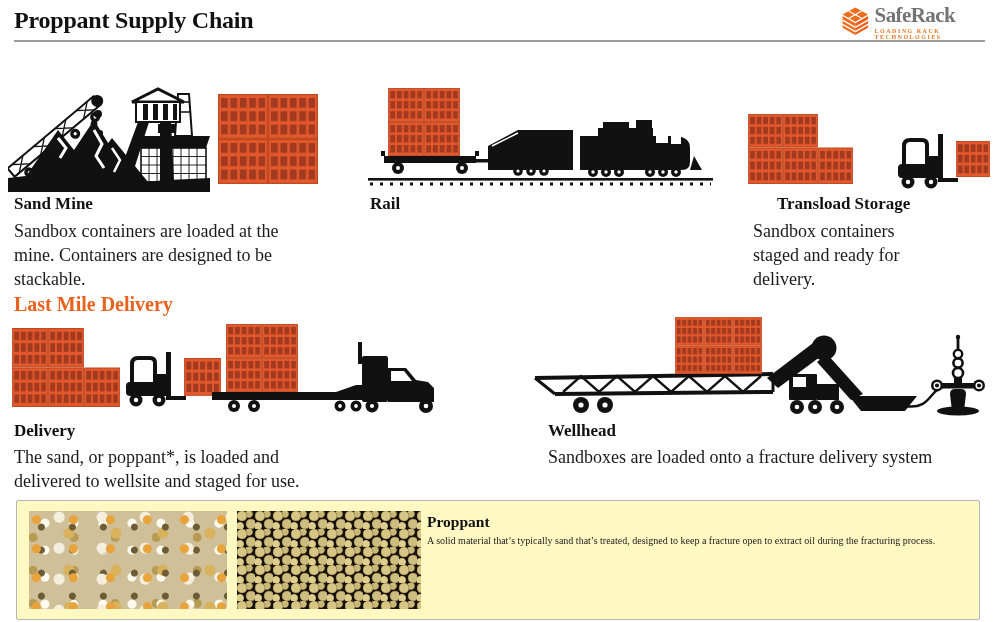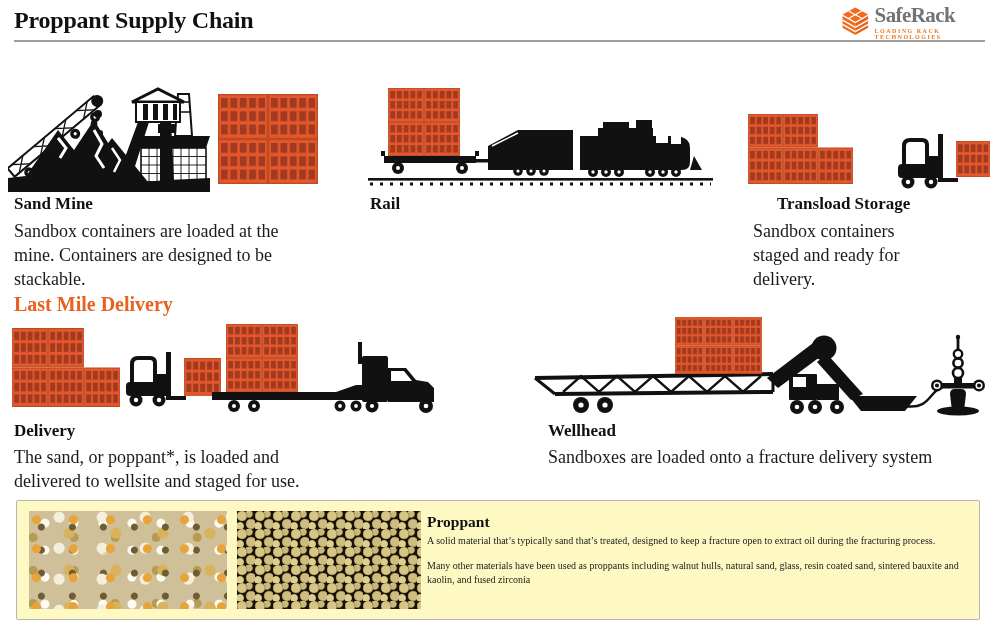--- a/index.html
+++ b/index.html
@@ -295,17 +295,16 @@
   <div class="abs item-desc" id="d-delivery">The sand, or poppant*, is loaded and delivered to wellsite and staged for use.</div>
   <div class="abs item-title" id="t-wellhead">Wellhead</div>
   <div class="abs item-desc" id="d-wellhead">Sandboxes are loaded onto a fracture delivery system</div>
 
   <div class="abs" id="proppant-box">
     <div id="sand-photo"></div>
     <div id="beads-photo"></div>
     <div id="proppant-text">
       <div id="proppant-title">Proppant</div>
       <p class="proppant-p" id="proppant-p1">A solid material that’s typically sand that’s treated, designed to keep a fracture open to extract oil during the fracturing process.</p>
-      <p class="proppant-p" id="proppant-p2">Many other materials have been used as proppants including walnut hulls, natural sand, glass, resin coated sand, sintered bauxite and kaolin, and fused zirconia</p>
     </div>
   </div>
 
 </div>
 
 </body></html>

